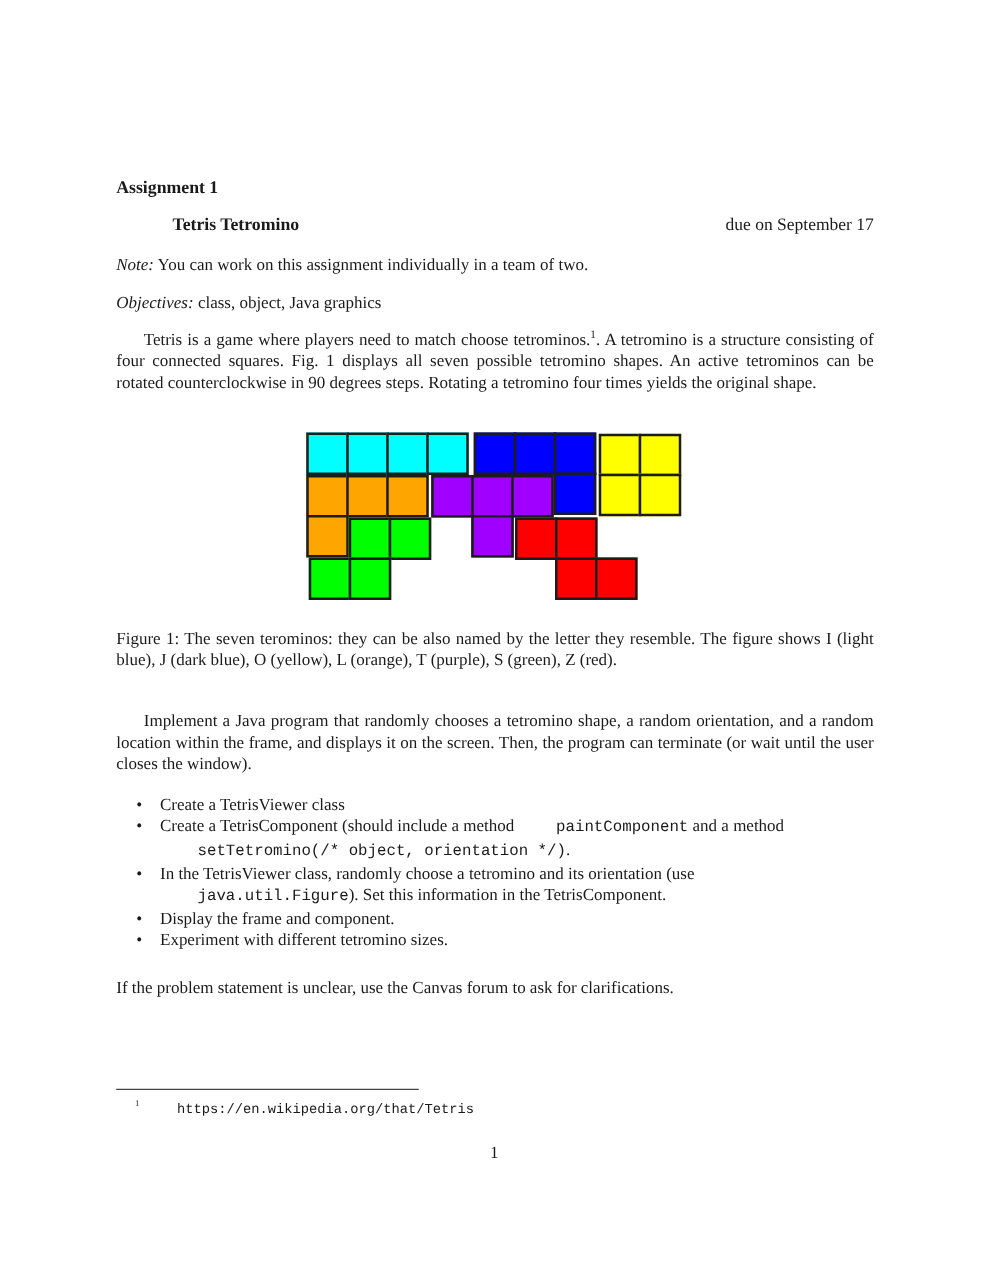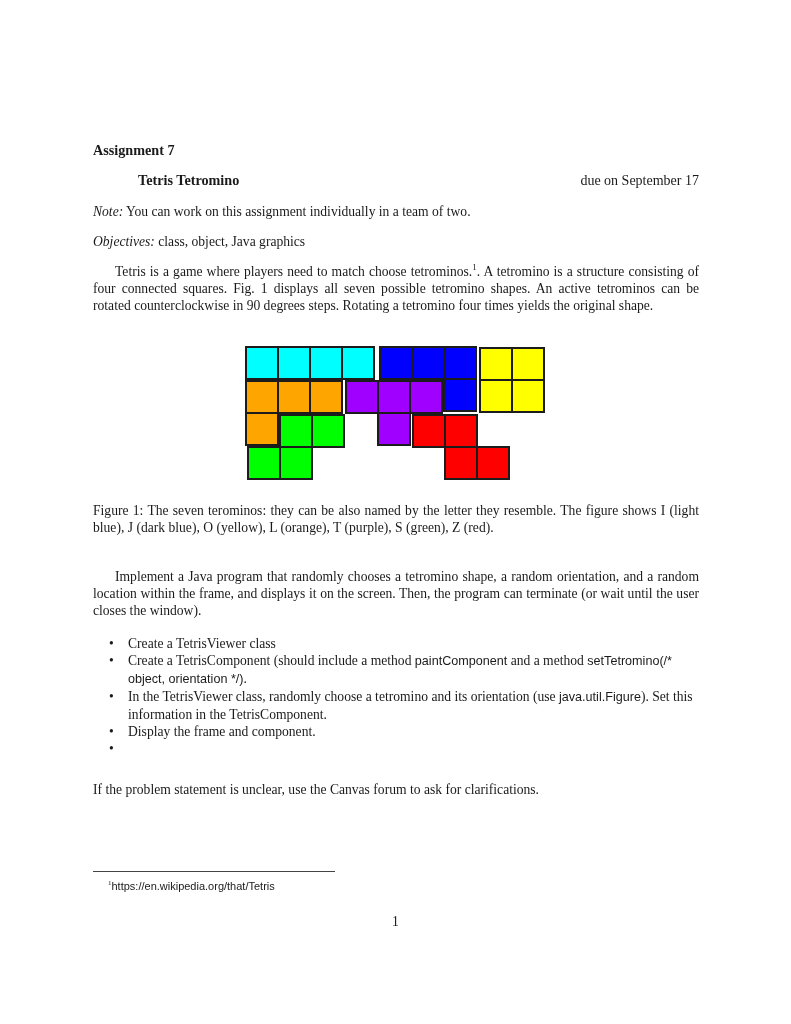--- a/index.html
+++ b/index.html
@@ -2,33 +2,33 @@
 <html><head>
 <meta charset="utf-8">
 <style>
   html, body { margin: 0; padding: 0; background: #ffffff; }
   body { width: 791px; height: 1024px; position: relative; overflow: hidden;
     font-family: "DejaVu Serif", "Liberation Serif", serif; color: #1a1a1a; }
   .abs { position: absolute; }
   .txt { font-family: "Liberation Serif", "DejaVu Serif", serif; font-size: 13.6px; line-height: 17px; }
   .bold { font-weight: bold; }
   .it { font-style: italic; }
-  .mono { font-family: Liberation Sans, sans-serif; font-size: 12.6px; }
+  .mono { font-family: Liberation Mono, monospace; font-size: 12.6px; margin-left: 30px; }
   .para { text-align: justify; text-align-last: left; }
   .indent { text-indent: 22px; }
   .cell { position: absolute; width: 30px; height: 30px; border: 2px solid #1c1c1c; box-sizing: content-box; }
   ul.items { list-style: none; margin: 0; padding: 0; }
   ul.items li { position: relative; padding-left: 35px; }
   ul.items li .bullet { position: absolute; left: 16px; top: 0; }
   .footrule { position: absolute; left: 93px; top: 871px; width: 242px; height: 1px; background: #444; }
 </style>
 </head>
 <body>
 
-<div class="abs txt bold" style="left:93px; top:142px; font-size:14.2px;">Assignment 7</div>
+<div class="abs txt bold" style="left:93px; top:142px; font-size:14.2px;">Assignment 1</div>
 <div class="abs txt bold" style="left:93px; top:172px; font-size:14.2px;margin-left:45px;">Tetris Tetromino</div>
 <div class="abs txt" style="right:92px; top:172px; font-size:14px;">due on September 17</div>
 
 <div class="abs txt" style="left:93px; top:203px; width:606px;">
   <span class="it">Note:</span><span> You can work on this assignment individually in a team of two.</span>
 </div>
 
 <div class="abs txt" style="left:93px; top:233px; width:606px;">
   <span class="it">Objectives:</span><span> class, object, Java graphics</span>
 </div>
@@ -106,20 +106,21 @@
     <li>
       <span class="bullet">•</span>
       <span>In the TetrisViewer class, randomly choose a tetromino and its orientation (use </span><span class="mono">java.util.Figure</span><span>). Set this information in the TetrisComponent.</span>
     </li>
     <li>
       <span class="bullet">•</span>
       <span>Display the frame and component.</span>
     </li>
     <li>
       <span class="bullet">•</span>
+      <span>Experiment with different tetromino sizes.</span>
     </li>
   </ul>
 </div>
 
 <div class="abs txt" style="left:93px; top:781px; width:606px;">If the problem statement is unclear, use the Canvas forum to ask for clarifications.</div>
 
 <div class="footrule"></div>
 <div class="abs" style="left:108px; top:876px; font-size:11px; line-height:14px;">
   <sup style="font-family:'Liberation Serif', serif; font-size:7px;">1</sup><span class="mono" style="font-size:11px;">https://en.wikipedia.org/that/Tetris</span>
 </div>

